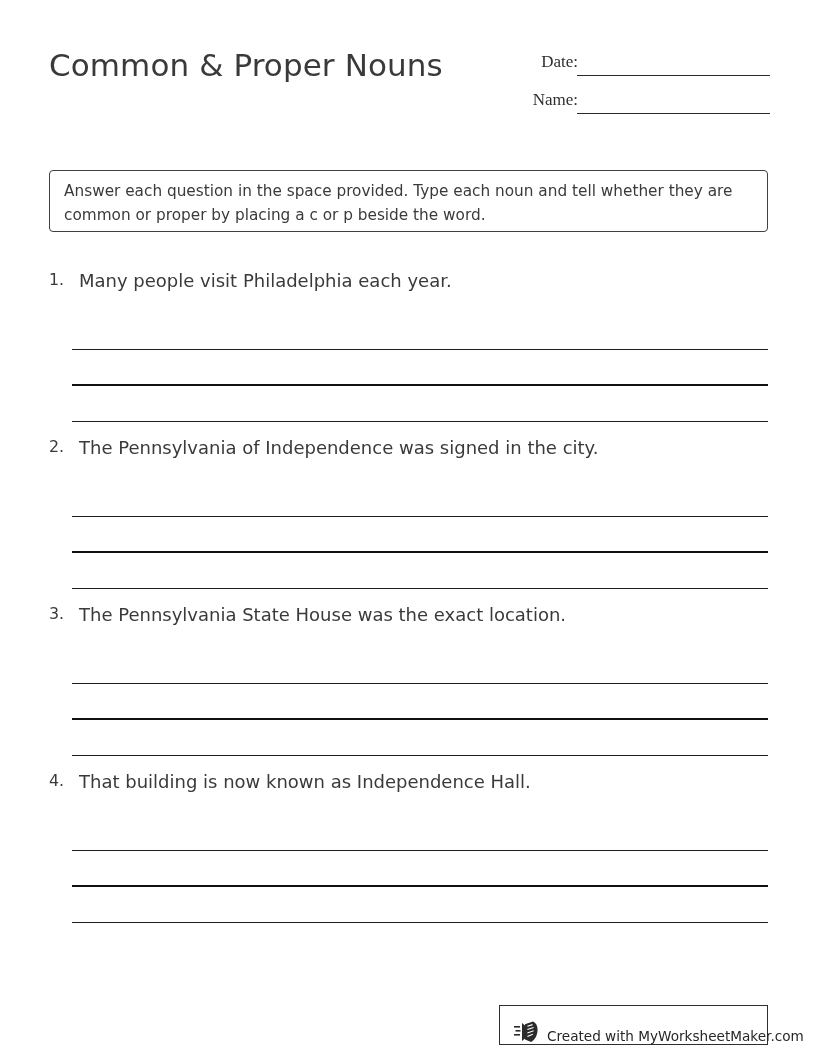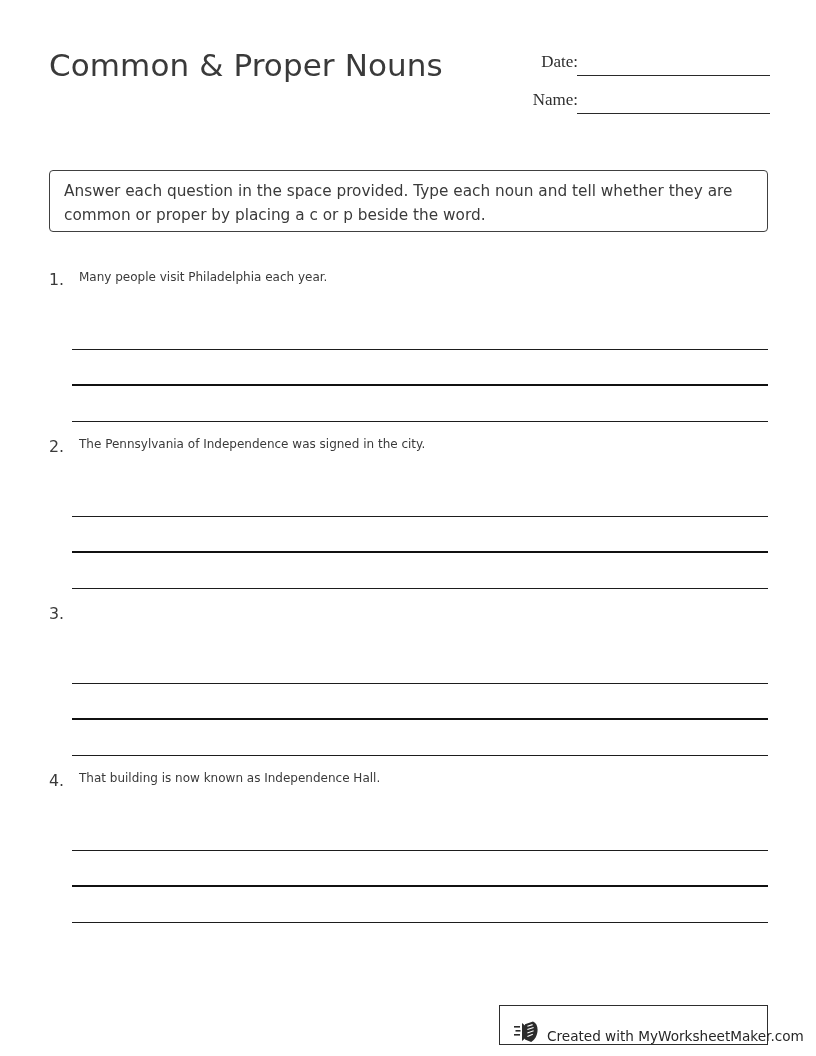--- a/index.html
+++ b/index.html
@@ -97,21 +97,21 @@
     position: absolute;
     left: 49px;
     top: 0;
     font-size: 15.8px;
     color: #3a3a3a;
   }
   .q-text {
     position: absolute;
     left: 79px;
     top: 0;
-    font-size: 12px;
+    font-size: 18px;
     color: #3a3a3a;
     white-space: nowrap;
   }
   .answer-lines {
     position: absolute;
     left: 72px;
     width: 696px;
     top: 44px;
   }
   .answer-line {
@@ -194,20 +194,21 @@
       <div class="answer-lines">
         <div class="answer-line thin"></div>
         <div class="answer-line"></div>
         <div class="answer-line thin"></div>
       </div>
     </div>
 
     <div class="question-block">
       <div class="q-row">
         <span class="q-number">3.</span>
+        <span class="q-text">The Pennsylvania State House was the exact location.</span>
       </div>
       <div class="answer-lines">
         <div class="answer-line thin"></div>
         <div class="answer-line"></div>
         <div class="answer-line thin"></div>
       </div>
     </div>
 
     <div class="question-block">
       <div class="q-row">

